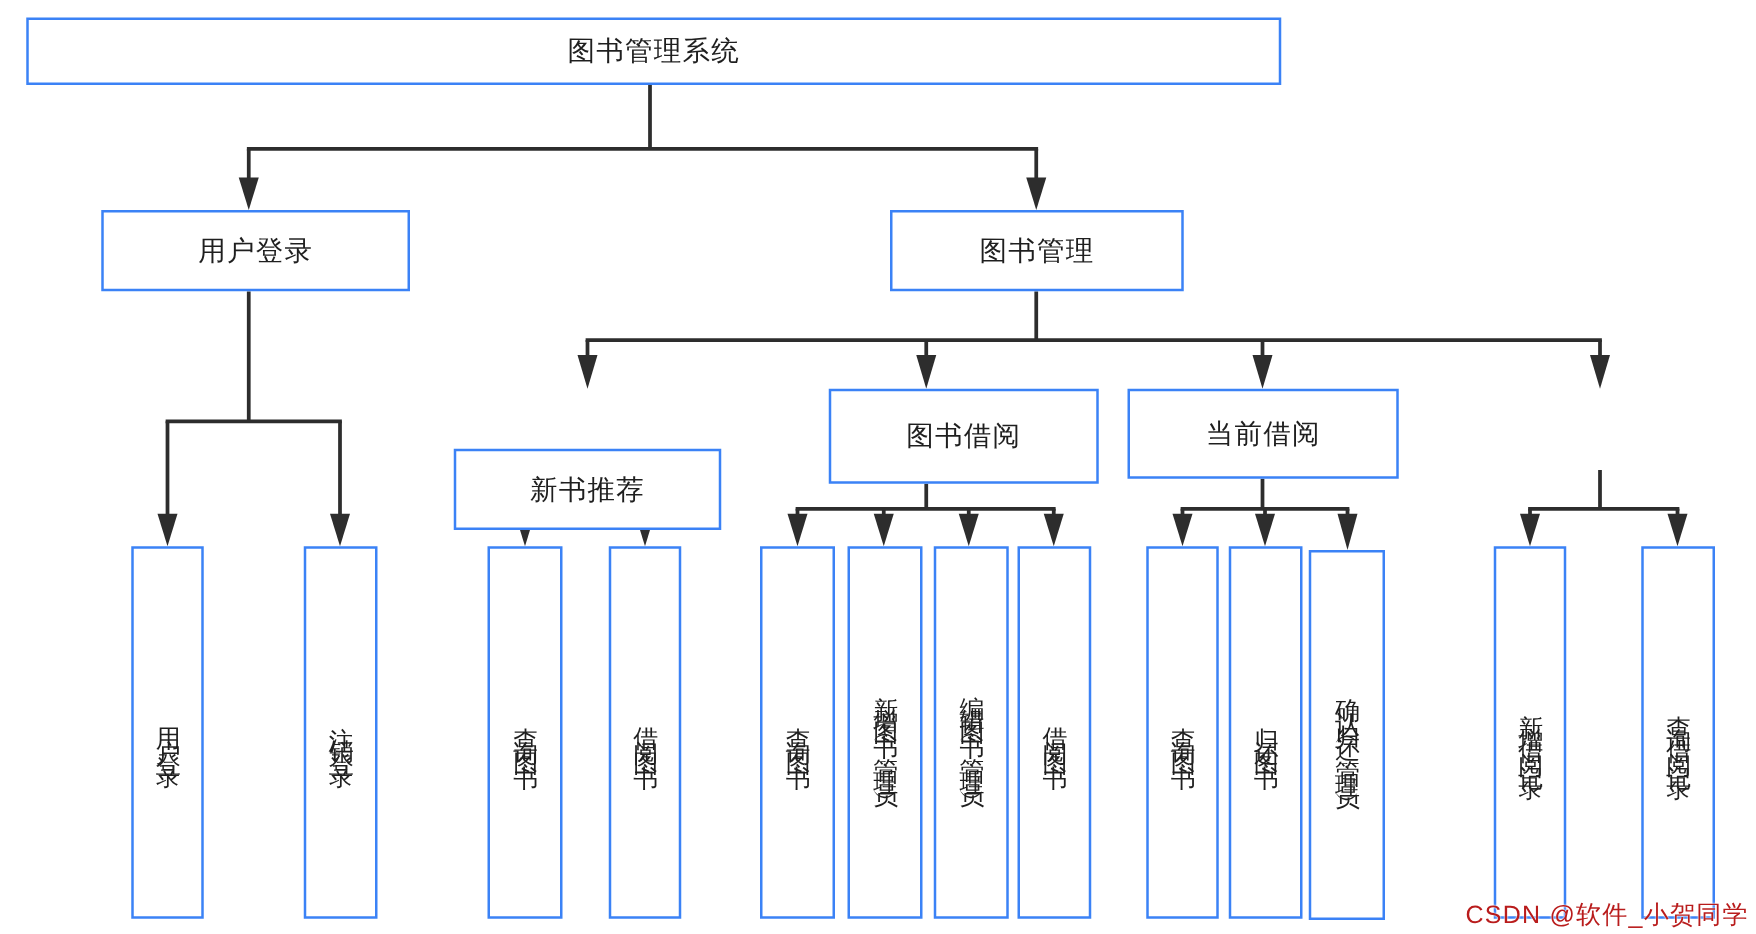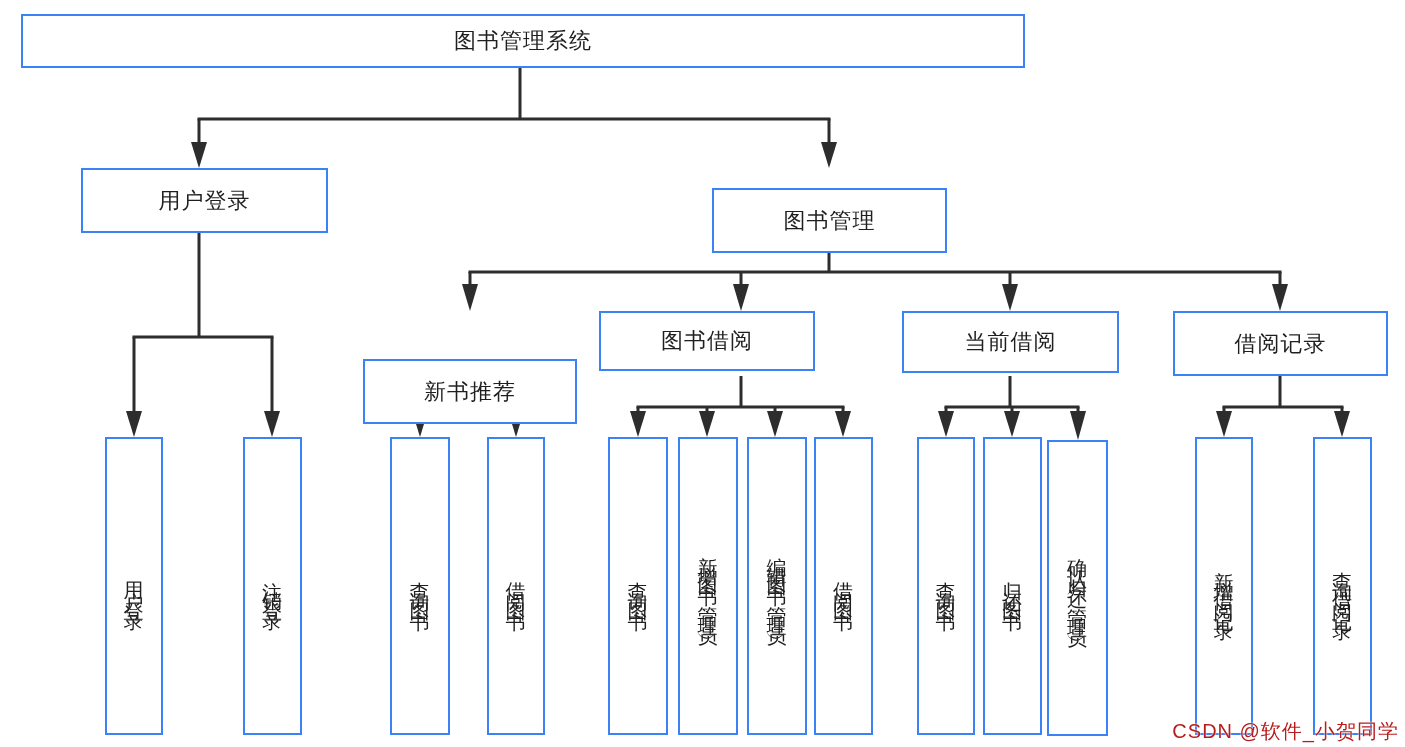--- a/index.html
+++ b/index.html
@@ -128,26 +128,25 @@
     <path d="M1222.5,407 H1343.5" fill="none"></path>
     <path d="M1224,407 V415" fill="none"></path>
       <polygon points="1216,411 1232,411 1224,437" stroke="none"></polygon>
     <path d="M1342,407 V415" fill="none"></path>
       <polygon points="1334,411 1350,411 1342,437" stroke="none"></polygon>
   </svg>
 
   <div class="box root hbox">图书管理系统</div>
 
   <div class="box hbox" style="left:81px; top:168px; width:247px; height:65px;">用户登录</div>
-  <div class="box hbox" style="left:712px; top:168px; width:235px; height:65px;margin-top:20px;">图书管理</div>
+  <div class="box hbox" style="left:712px; top:168px; width:235px; height:65px;">图书管理</div>
 
   <div class="box hbox" style="left:363px; top:311px; width:214px; height:65px;margin-top:48px;">新书推荐</div>
-  <div class="box hbox" style="left:599px; top:311px; width:216px; height:60px;">图书借阅</div>
-  <div class="box hbox" style="left:902px; top:311px; width:217px; height:62px;">当前借阅</div>
-  <div class="box hbox" style="left:1173px; top:311px; width:215px; height:65px;">借阅记录</div>
+  <div class="box hbox" style="left:663px; top:311px; width:216px; height:76px;">图书借阅</div>
+  <div class="box hbox" style="left:902px; top:311px; width:217px; height:72px;">当前借阅</div>
 
   <div class="box vbox" style="left:105px; width:58px;">用户登录</div>
   <div class="box vbox" style="left:243px; width:59px;">注销登录</div>
 
   <div class="box vbox" style="left:390px; width:60px;">查询图书</div>
   <div class="box vbox" style="left:487px; width:58px;">借阅图书</div>
 
   <div class="box vbox" style="left:608px; width:60px;">查询图书</div>
   <div class="box vbox" style="left:678px; width:60px;">新增图书（管理员）</div>
   <div class="box vbox" style="left:747px; width:60px;">编辑图书（管理员）</div>

